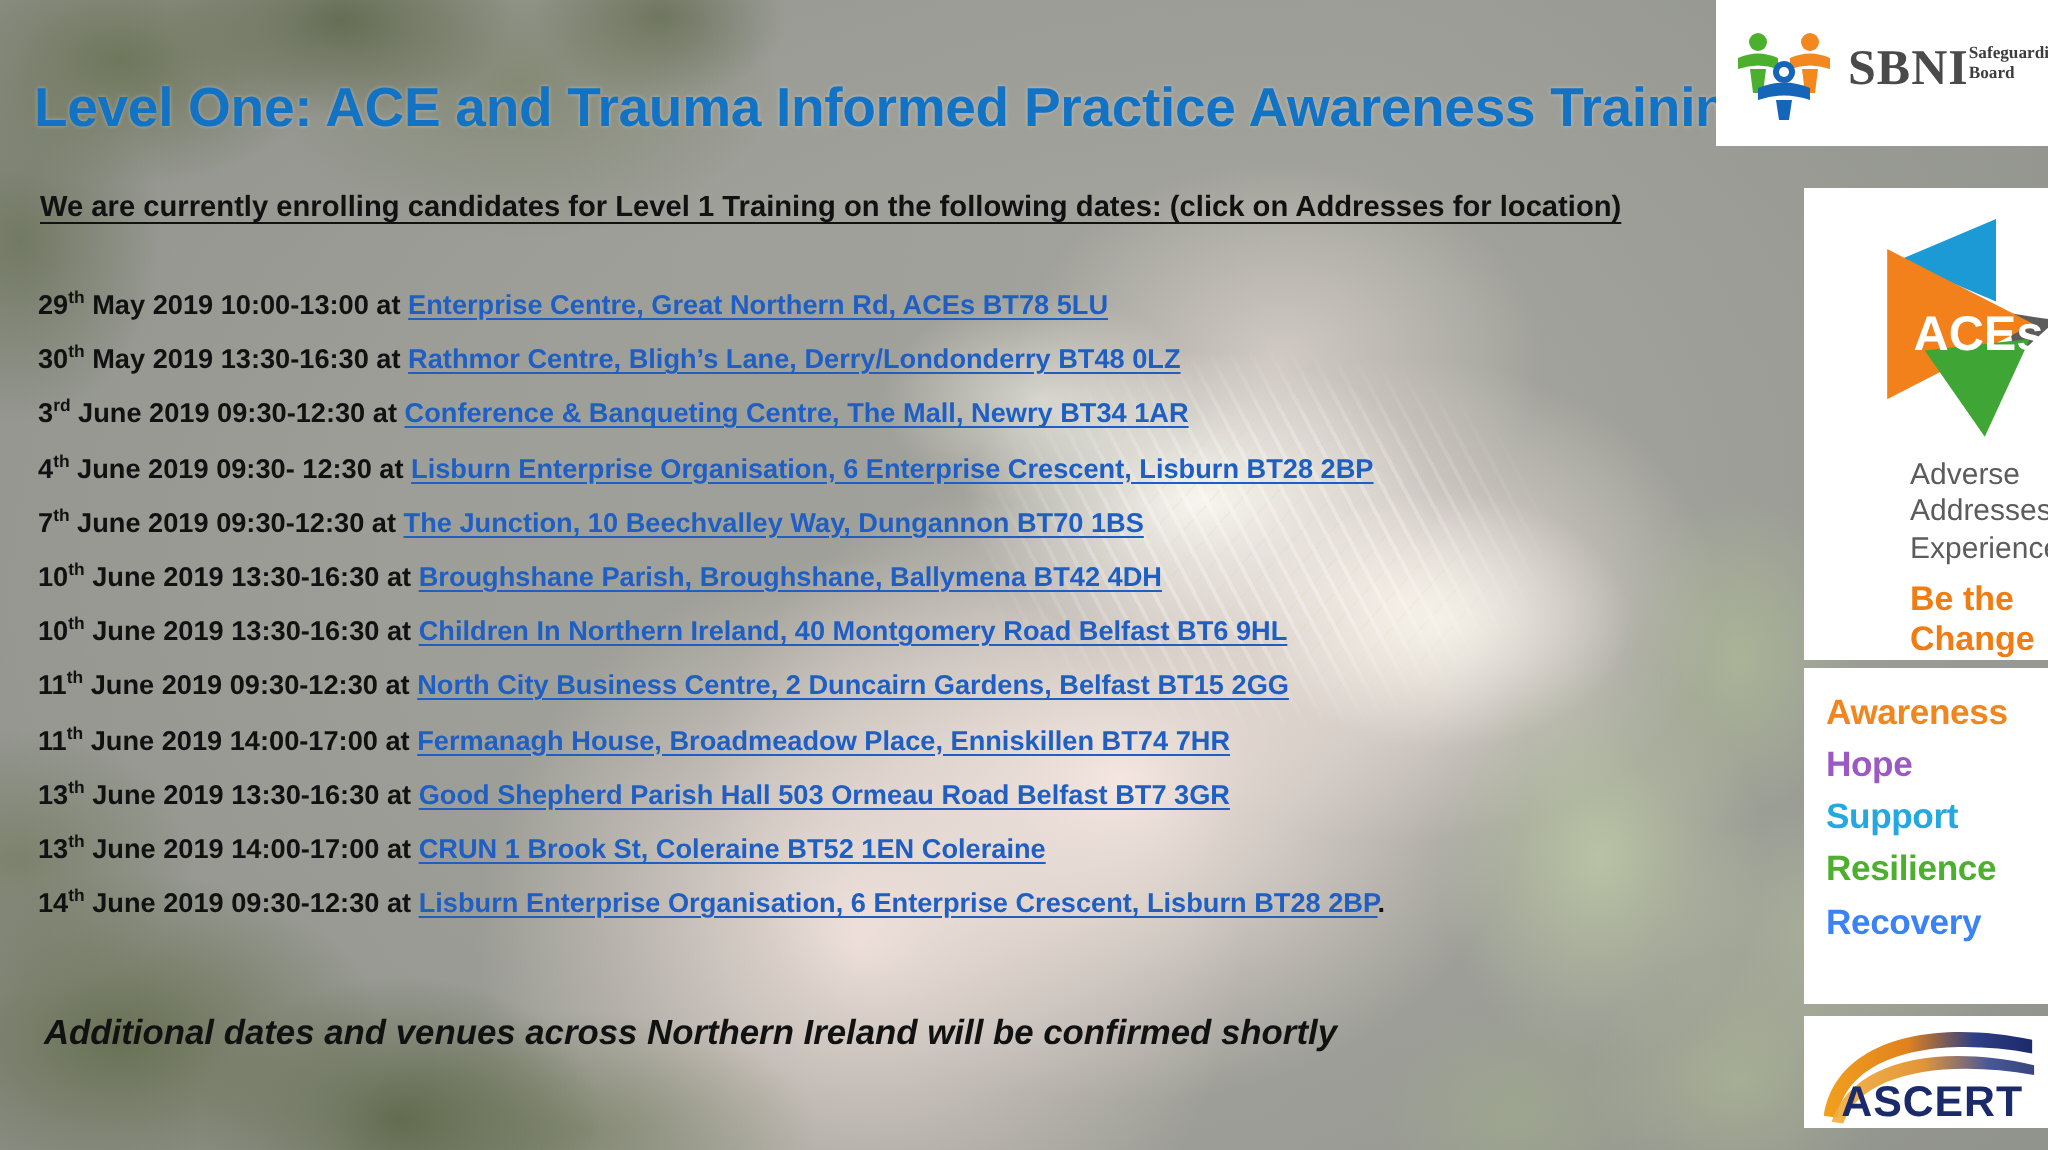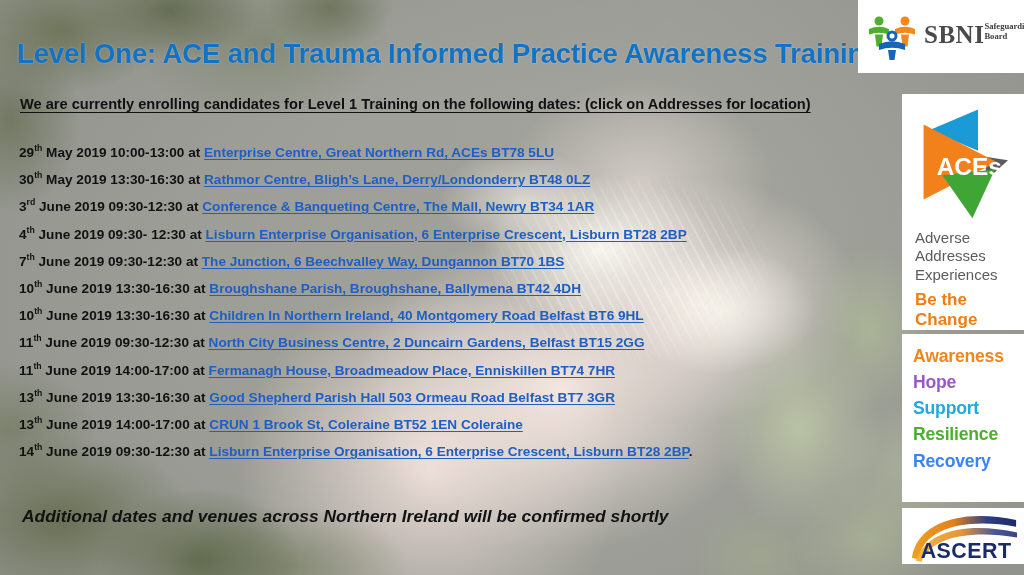--- a/index.html
+++ b/index.html
@@ -184,20 +184,21 @@
     font-size: 8.6px;
     color: #3d3d3d;
     line-height: 1.12;
   }
 
   
   #panel-aces {
     left: 902px; top: 94px; width: 122px; height: 236px;
     display: flex; flex-direction: column; align-items: center;
     padding-top: 8px;
+    padding-left: 40px;
   }
   #aces-mark { width: 100px; height: 128px; }
   #aces-words {
     width: 100%;
     padding-left: 13px;
     margin-top: 7px;
   }
   .aces-line {
     font-size: 15px;
     font-weight: normal;
@@ -248,21 +249,21 @@
 
     <div class="title">Level One: ACE and Trauma Informed Practice Awareness Training</div>
 
     <div class="subtitle">We are currently enrolling candidates for Level 1 Training on the following dates: (click on Addresses for location)</div>
 
     <div id="date-list">
         <div class="date-row"><span class="d-date">29<sup>th</sup> May 2019 10:00-13:00 at </span><a class="d-venue">Enterprise Centre, Great Northern Rd, ACEs BT78 5LU</a></div>
         <div class="date-row"><span class="d-date">30<sup>th</sup> May 2019 13:30-16:30 at </span><a class="d-venue">Rathmor Centre, Bligh’s Lane, Derry/Londonderry  BT48 0LZ</a></div>
         <div class="date-row"><span class="d-date">3<sup>rd</sup> June 2019  09:30-12:30 at </span><a class="d-venue">Conference &amp; Banqueting Centre, The Mall, Newry BT34 1AR</a></div>
         <div class="date-row"><span class="d-date">4<sup>th</sup> June 2019  09:30- 12:30 at </span><a class="d-venue">Lisburn Enterprise Organisation, 6 Enterprise Crescent, Lisburn BT28 2BP</a></div>
-        <div class="date-row"><span class="d-date">7<sup>th</sup> June 2019  09:30-12:30 at </span><a class="d-venue">The Junction, 6 Beechvalley Way, Dungannon BT70 1BS</a></div>
+        <div class="date-row"><span class="d-date">7<sup>th</sup> June 2019  09:30-12:30 at </span><a class="d-venue">The Junction, 10 Beechvalley Way, Dungannon BT70 1BS</a></div>
         <div class="date-row"><span class="d-date">10<sup>th</sup> June 2019 13:30-16:30 at </span><a class="d-venue">Broughshane Parish, Broughshane, Ballymena BT42 4DH</a></div>
         <div class="date-row"><span class="d-date">10<sup>th</sup> June 2019 13:30-16:30 at </span><a class="d-venue">Children In Northern Ireland, 40 Montgomery Road Belfast BT6 9HL</a></div>
         <div class="date-row"><span class="d-date">11<sup>th</sup> June 2019 09:30-12:30 at </span><a class="d-venue">North City Business Centre, 2 Duncairn Gardens, Belfast BT15 2GG</a></div>
         <div class="date-row"><span class="d-date">11<sup>th</sup> June 2019 14:00-17:00 at </span><a class="d-venue">Fermanagh House, Broadmeadow Place, Enniskillen BT74 7HR</a></div>
         <div class="date-row"><span class="d-date">13<sup>th</sup> June 2019 13:30-16:30 at </span><a class="d-venue">Good Shepherd Parish Hall 503 Ormeau Road Belfast BT7 3GR</a></div>
         <div class="date-row"><span class="d-date">13<sup>th</sup> June 2019 14:00-17:00 at </span><a class="d-venue">CRUN 1 Brook St, Coleraine BT52 1EN Coleraine</a></div>
         <div class="date-row"><span class="d-date">14<sup>th</sup> June 2019 09:30-12:30 at </span><a class="d-venue">Lisburn Enterprise Organisation, 6 Enterprise Crescent, Lisburn BT28 2BP</a><span class="d-tail">.</span></div>
       </div>
 
     <div class="footnote">Additional dates and venues across Northern Ireland will be confirmed shortly</div>

